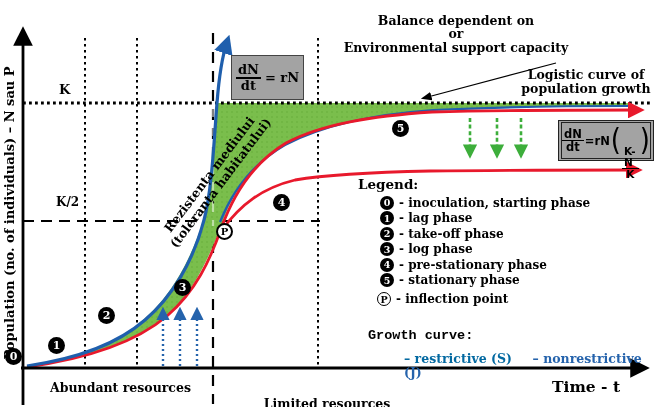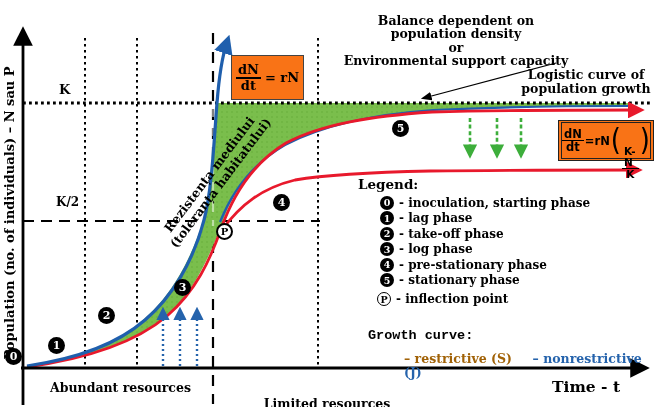--- a/index.html
+++ b/index.html
@@ -15,21 +15,21 @@
           border:2px solid #000;display:flex;align-items:center;justify-content:center;
           font-size:10px;font-weight:bold;}
   
   .lrow{display:flex;align-items:center;margin-bottom:1.5px;font-size:12px;font-weight:bold;}
   .lrow .sb{width:14px;height:14px;border-radius:50%;background:#000;color:#fff;flex:0 0 14px;
             display:flex;align-items:center;justify-content:center;font-size:9.5px;font-weight:bold;margin-right:5px;}
   .lrow .sp{width:14px;height:14px;border-radius:50%;background:#fff;color:#000;flex:0 0 14px;
             border:1.5px solid #000;box-sizing:border-box;display:flex;align-items:center;justify-content:center;
             font-size:9.5px;font-weight:bold;margin-right:5px;}
   
-  .fbox{position:absolute;background:#f97316;display:flex;align-items:center;justify-content:center;}
+  .fbox{position:absolute;background:#a3a3a3;display:flex;align-items:center;justify-content:center;}
   .frac{display:inline-flex;flex-direction:column;align-items:center;line-height:1.05;}
   .frac .num{border-bottom:2px solid #000;padding:0 2px;}
   .paren{font-weight:400;font-size:26px;line-height:0.8;transform:scaleY(1.15);font-family:"DejaVu Sans",sans-serif;}
 </style>
 </head>
 <body>
 
 <div class="canvas">
 
   <svg width="654" height="407" viewBox="0 0 654 407">
@@ -98,21 +98,20 @@
   </svg>
 
   <div class="t ctr" style="left:-153px;top:204px;width:330px;height:18px;font-size:13px;transform:rotate(-90deg);">Population (no. of individuals) – N sau P</div>
 
   <div class="t" style="left:59px;top:83px;font-size:13px;">K</div>
   <div class="t" style="left:56px;top:196px;font-size:12px;">K/2</div>
 
 
   <div class="t ctr" style="left:340px;top:14px;width:232px;font-size:12.5px;line-height:1.07;">
     <div>Balance dependent on</div>
-    <div>population density</div>
     <div>or</div>
     <div>Environmental support capacity</div>
   </div>
 
   <div class="t ctr" style="left:506px;top:68px;width:160px;font-size:12.5px;">
     <div>Logistic curve  of</div>
     <div>population growth</div>
   </div>
 
   <div class="t ctr" style="left:126px;top:165px;width:178px;font-size:12.5px;transform:rotate(-53deg);">
@@ -181,21 +180,21 @@
         </div>
       <div class="lrow" style="margin-top:5px;margin-left:-3px;">
           <span class="sp">P</span>
           <span>-  inflection point</span>
         </div>
     </div>
   </div>
 
   <div class="t" style="left:368px;top:329px;font-size:13.5px;font-family:Liberation Mono, monospace;">Growth curve:</div>
   <div class="t" style="left:404px;top:352px;font-size:12.5px;">
-    <span style="color:#a16207;">– restrictive (S)</span>
+    <span style="color:#0369a1;">– restrictive (S)</span>
     <span style="display:inline-block;width:12px;"></span>
     <span style="color:#2563ac;">– nonrestrictive (J)</span>
   </div>
 
   <div class="t ctr" style="left:38px;top:381px;width:165px;font-size:12.5px;">Abundant resources</div>
   <div class="t ctr" style="left:252px;top:381px;width:150px;font-size:12.5px;margin-top:16px;">Limited resources</div>
   <div class="t" style="left:552px;top:378px;font-size:15.5px;font-weight:700;">Time - t</div>
 
 </div>
 

